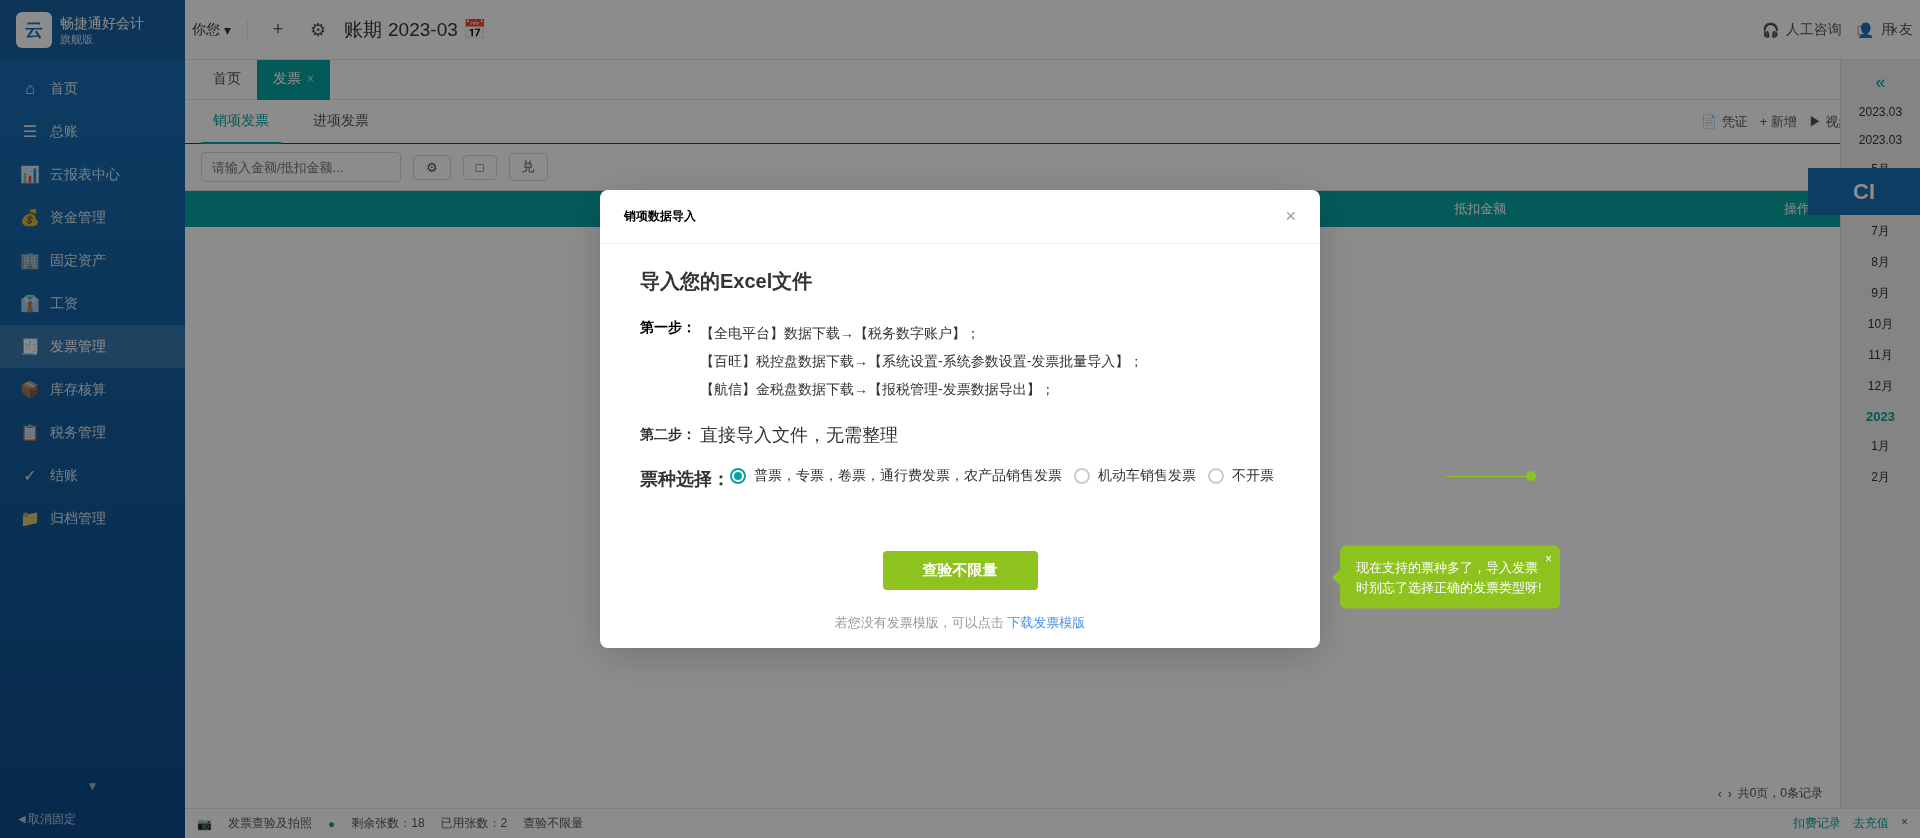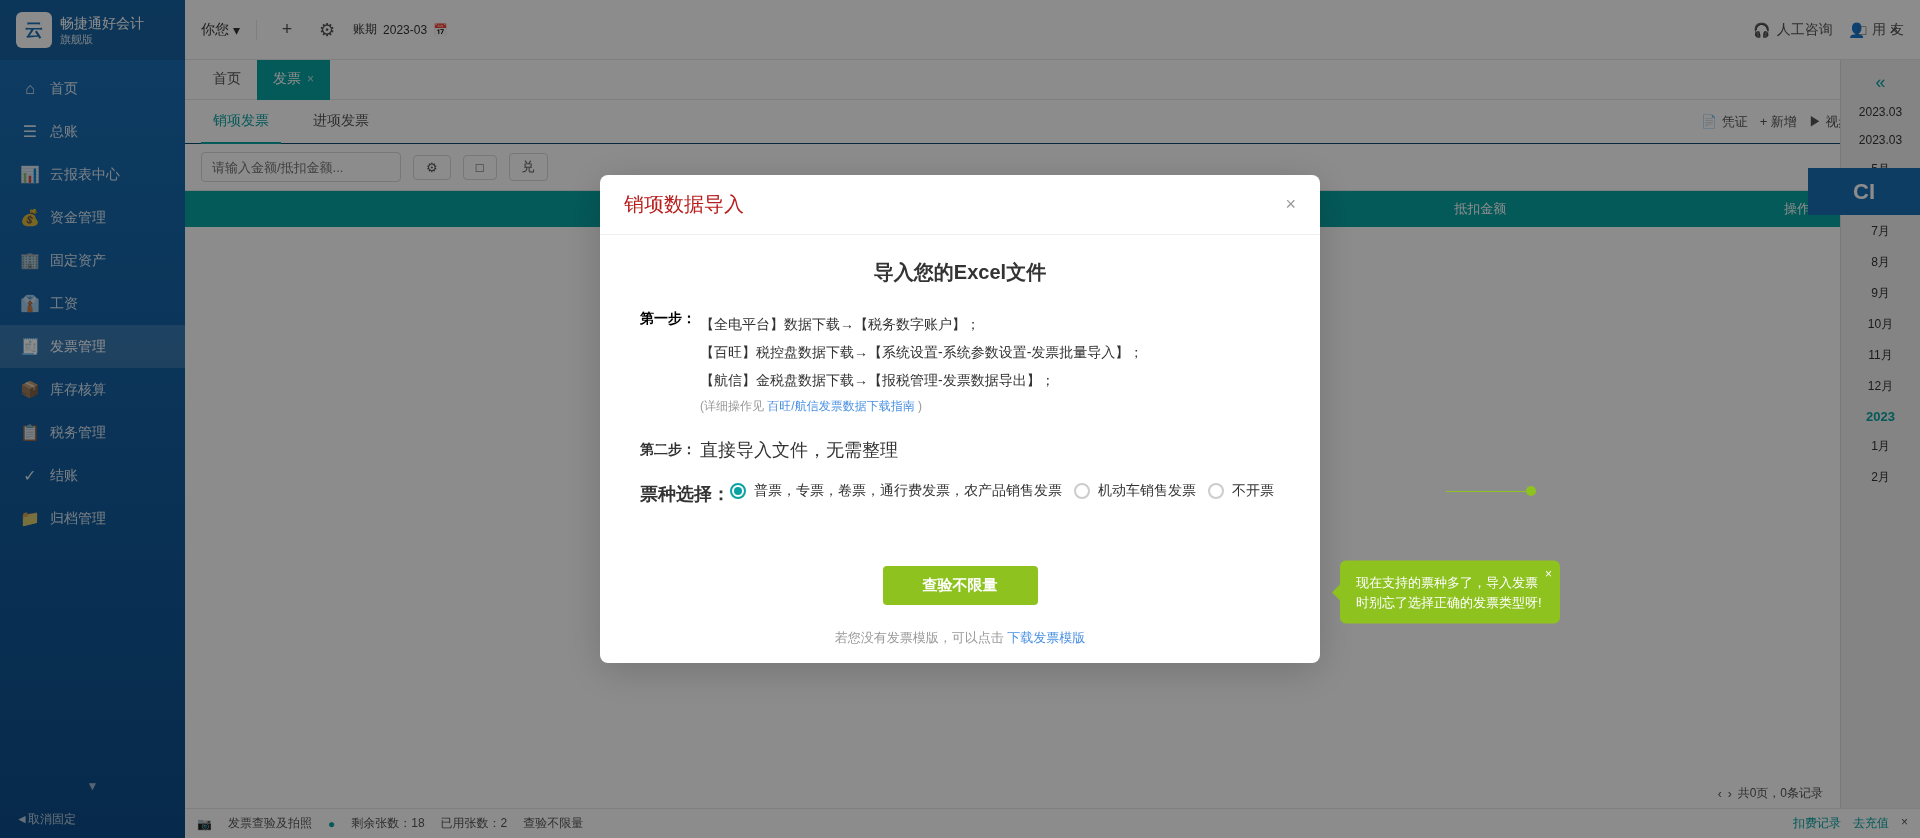--- a/index.html
+++ b/index.html
@@ -31,27 +31,27 @@
     .sidebar-item .icon { font-size: 16px; width: 20px; text-align: center; }
     .sidebar-scroll-btn {
       display: flex; align-items: center; justify-content: center;
       padding: 8px; color: rgba(255,255,255,0.6); cursor: pointer; font-size: 12px;
     }
     .sidebar-bottom { padding: 10px 16px; color: rgba(255,255,255,0.7); font-size: 12px; cursor: pointer; }
 
     
     .topbar {
       position: fixed; left: 185px; top: 0; right: 0; height: 60px;
-      background: #fff; display: flex; align-items: center; padding: 0 16px;
+      background: #fff; display: flex; align-items: center; padding: 0 7px;
       border-bottom: 1px solid #e8e8e8; z-index: 9; gap: 12px;
     }
     .topbar-company { display: flex; align-items: center; gap: 4px; font-size: 14px; color: #333; cursor: pointer; }
     .topbar-divider { width: 1px; height: 20px; background: #e8e8e8; margin: 0 4px; }
     .topbar-btn { cursor: pointer; color: #555; font-size: 18px; display: flex; align-items: center; justify-content: center; width: 28px; height: 28px; }
-    .topbar-period { display: flex; align-items: center; gap: 6px; font-size: 12px; color: #333; }
+    .topbar-period { display: flex; align-items: center; gap: 6px; font-size: 19px; color: #333; }
     .topbar-period-icon { color: #1a6fb5; }
     .topbar-right { margin-left: auto; display: flex; align-items: center; gap: 16px; }
     .topbar-consult { display: flex; align-items: center; gap: 6px; color: #555; font-size: 14px; cursor: pointer; }
     .topbar-user { display: flex; align-items: center; gap: 6px; color: #555; font-size: 14px; cursor: pointer; }
 
     
     .main {
       position: fixed; left: 185px; top: 60px; right: 0; bottom: 0;
       display: flex; flex-direction: column; background: #f5f5f5;
     }
@@ -139,24 +139,24 @@
       display: flex; align-items: center; justify-content: center;
     }
     .modal {
       background: #fff; border-radius: 8px; width: 720px; max-width: 90%;
       box-shadow: 0 8px 40px rgba(0,0,0,0.18); position: relative;
     }
     .modal-header {
       display: flex; align-items: center; justify-content: space-between;
       padding: 16px 24px; border-bottom: 1px solid #f0f0f0;
     }
-    .modal-title { font-size: 20px; font-weight: normal; color: #b91c1c; }
+    .modal-title { font-size: 12px; font-weight: bold; color: #000000; }
     .modal-close { cursor: pointer; color: #999; font-size: 18px; }
     .modal-body { padding: 24px 40px; }
-    .modal-subtitle { text-align: center; font-size: 20px; font-weight: bold; color: #333; margin-bottom: 24px; }
+    .modal-subtitle { text-align: left; font-size: 20px; font-weight: bold; color: #333; margin-bottom: 24px; }
     .step { margin-bottom: 20px; }
     .radio-group { display: flex; flex-direction: row; gap: 12px; padding-left: 60px; }
     .radio-item { display: flex; align-items: center; gap: 8px; font-size: 14px; color: #333; cursor: pointer; }
     .radio-circle {
       width: 16px; height: 16px; border-radius: 50%; border: 2px solid #ccc;
       display: flex; align-items: center; justify-content: center; flex-shrink: 0;
     }
     .radio-circle.checked { border-color: #09a3a3; }
     .radio-circle.checked::after {
       content: ''; width: 8px; height: 8px; background: #09a3a3; border-radius: 50%;
@@ -378,25 +378,20 @@
     <div class="modal-body">
       <div class="modal-subtitle">导入您的Excel文件</div>
 
       <div class="step">
         <div style="display:flex; align-items:flex-start; gap:0;">
           <span style="font-size:14px;font-weight:bold;color:#000000;white-space:nowrap;min-width:60px;">第一步：</span>
           <div style="font-size:14px;color:#333;line-height:2;">
             <div>【全电平台】数据下载→【税务数字账户】；</div>
             <div>【百旺】税控盘数据下载→【系统设置-系统参数设置-发票批量导入】；</div>
             <div>【航信】金税盘数据下载→【报税管理-发票数据导出】；</div>
-            <div style="color:#999;font-size:12px;">
-              <span>(详细操作见</span>
-              <a style="color:#4a90e2;cursor:pointer;">百旺/航信发票数据下载指南</a>
-              <span>)</span>
-            </div>
           </div>
         </div>
       </div>
 
       <div class="step">
         <div style="display:flex; align-items:center; gap:0;">
           <span style="font-size:14px;font-weight:bold;color:#333;white-space:nowrap;min-width:60px;">第二步：</span>
           <span style="font-size:18px;color:#333;">直接导入文件，无需整理</span>
         </div>
       </div>

